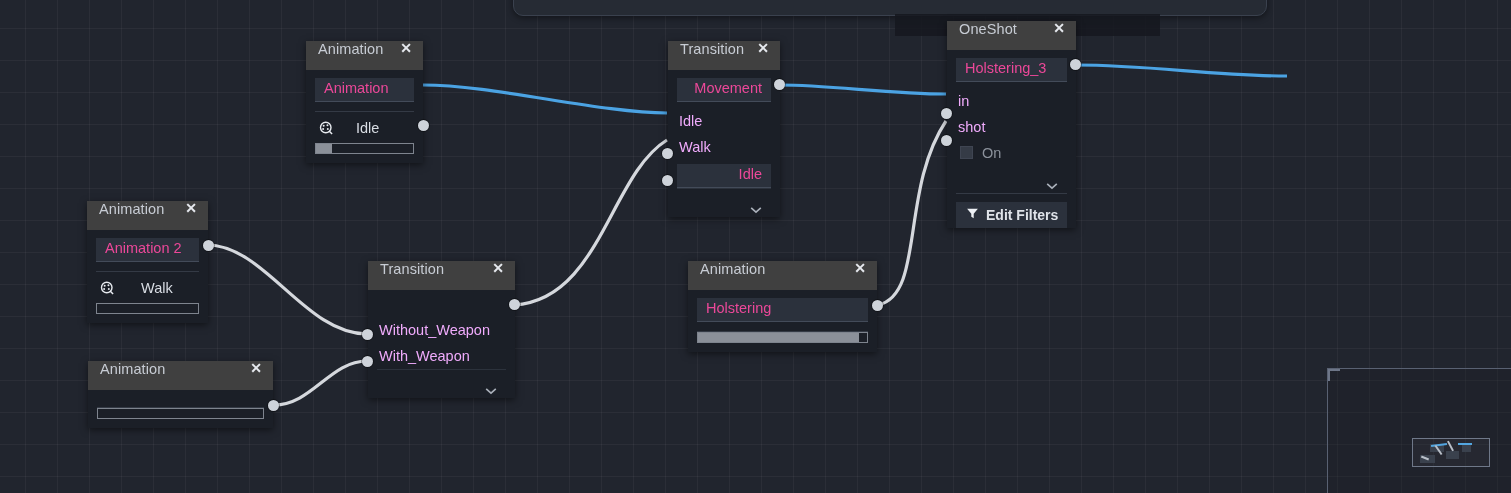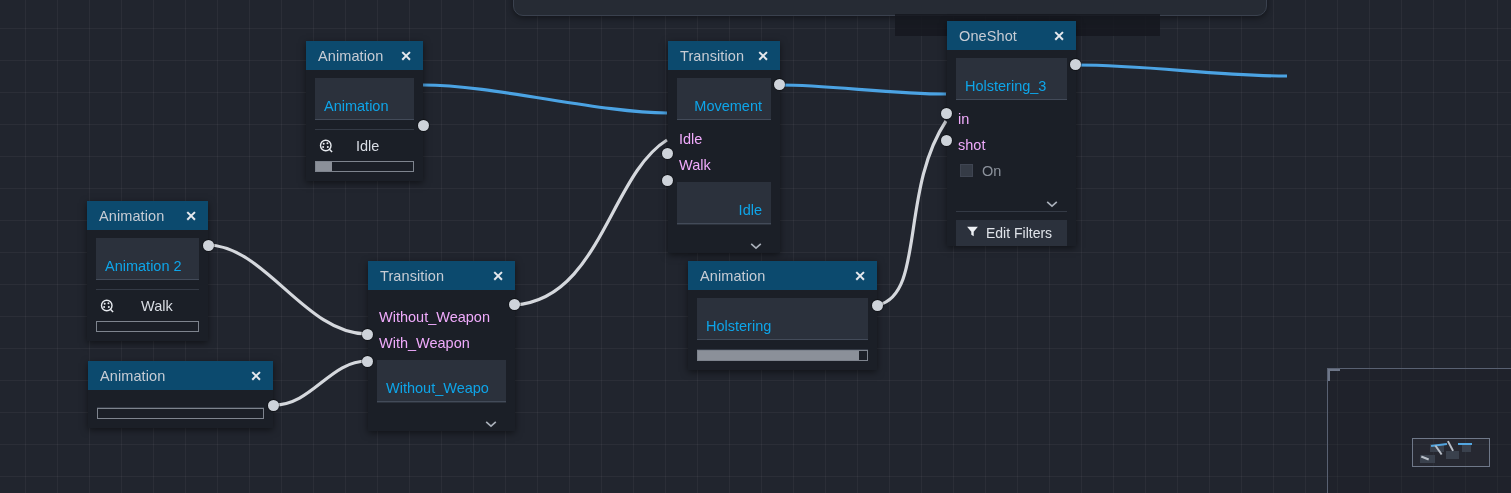--- a/index.html
+++ b/index.html
@@ -44,43 +44,43 @@
   
   .node {
     position: absolute;
     background: #1b1f27;
     color: #d7dbe2;
     box-shadow: 0 2px 7px rgba(0,0,0,0.5);
     user-select: none;
   }
   .node-title {
     height: 29px;
-    background: #0c4a6e;
+    background: #404040;
     display: flex;
-    align-items: center;
+    align-items: flex-start;
     justify-content: space-between;
     padding: 0 11px 0 12px;
     font-size: 14.5px;
     color: #c7ccd4;
     letter-spacing: .1px;
   }
   .node-title .close {
     font-size: 14px;
     font-weight: bold;
     color: #e6e9ee;
     line-height: 1;
     cursor: pointer;
   }
   .node-body { padding: 8px 9px 9px 9px; }
   .field {
     background: #2b313c;
     border-bottom: 1px solid #434b59;
-    color: #0ea5e9;
+    color: #ec4899;
     font-size: 14.5px;
-    padding: 20px 9px 5px 9px;
+    padding: 2px 9px 5px 9px;
     box-sizing: border-box;
     white-space: nowrap;
     overflow: hidden;
   }
   .sep {
     height: 1px;
     background: #343a45;
     margin: 9px 0 0 0;
   }
   .anim-row {
@@ -133,21 +133,21 @@
   .checkbox {
     width: 13px; height: 13px;
     background: #353b46;
     border: 1px solid #3f4552;
     box-sizing: border-box;
   }
   .filterbtn {
     background: #2b313c;
     color: #dfe3e9;
     font-size: 14px;
-    font-weight: normal;
+    font-weight: bold;
     display: flex; align-items: center; gap: 7px;
     padding: 5px 0 5px 10px;
     cursor: pointer;
   }
   .port-dot {
     position: absolute;
     width: 11px; height: 11px;
     border-radius: 50%;
     background: #ced3da;
     box-shadow: 0 0 0 1px rgba(0,0,0,.35);
@@ -342,27 +342,26 @@
     </div>
     <div class="port-dot" style="left:180px; top:39px;"></div>
   </div>
 
   <div class="node" style="left:368px; top:261px; width:147px;">
     <div class="node-title">
       <span>Transition</span>
       <span class="close">✕</span>
     </div>
     <div class="node-body" style="padding-bottom:0;">
-      <div class="port-row" style="margin-top:6px;">
+      <div class="port-row" style="margin-top:19px;">
         <span>Without_Weapon</span>
       </div>
       <div class="port-row">
         <span>With_Weapon</span>
       </div>
-      <div class="field" style="margin-top:4px;">Without_Weapo</div>
       <div class="dropdown">
         <span class="chev">
           <svg viewBox="0 0 12 8" width="12" height="8">
               <path d="M1.2 1.8 L6 6.2 L10.8 1.8" fill="none" stroke="#aab0ba" stroke-width="1.6"></path>
             </svg>
         </span>
       </div>
     </div>
     <div class="port-dot" style="left:-6px; top:68px;"></div>
     <div class="port-dot" style="left:-6px; top:95px;"></div>

